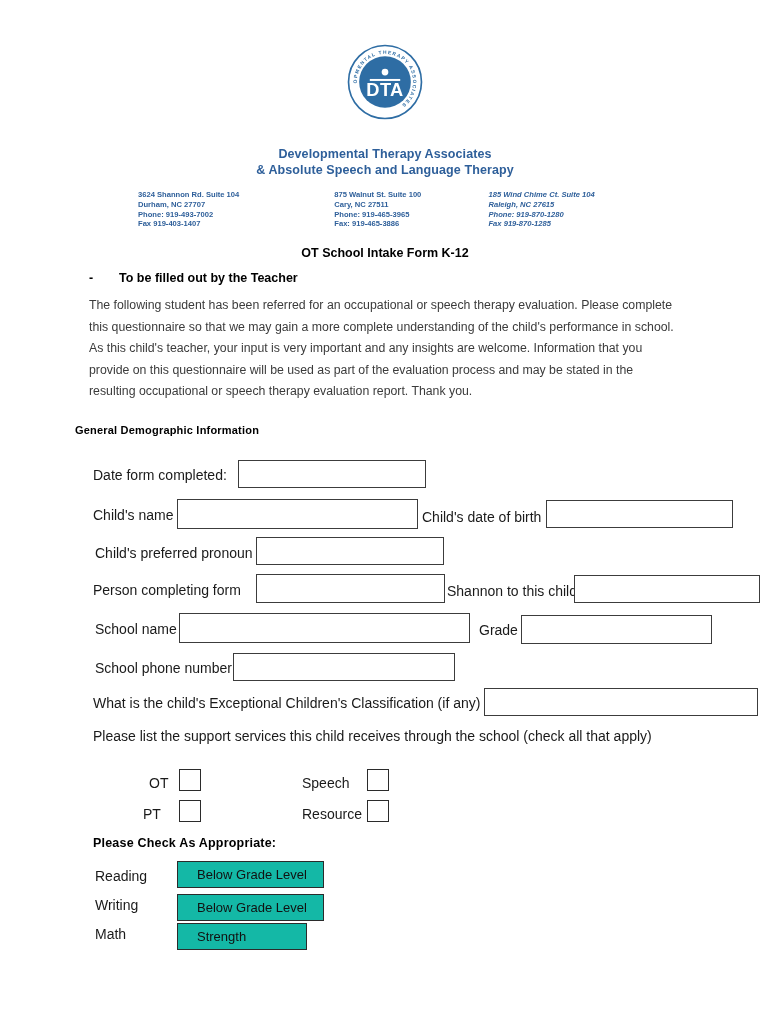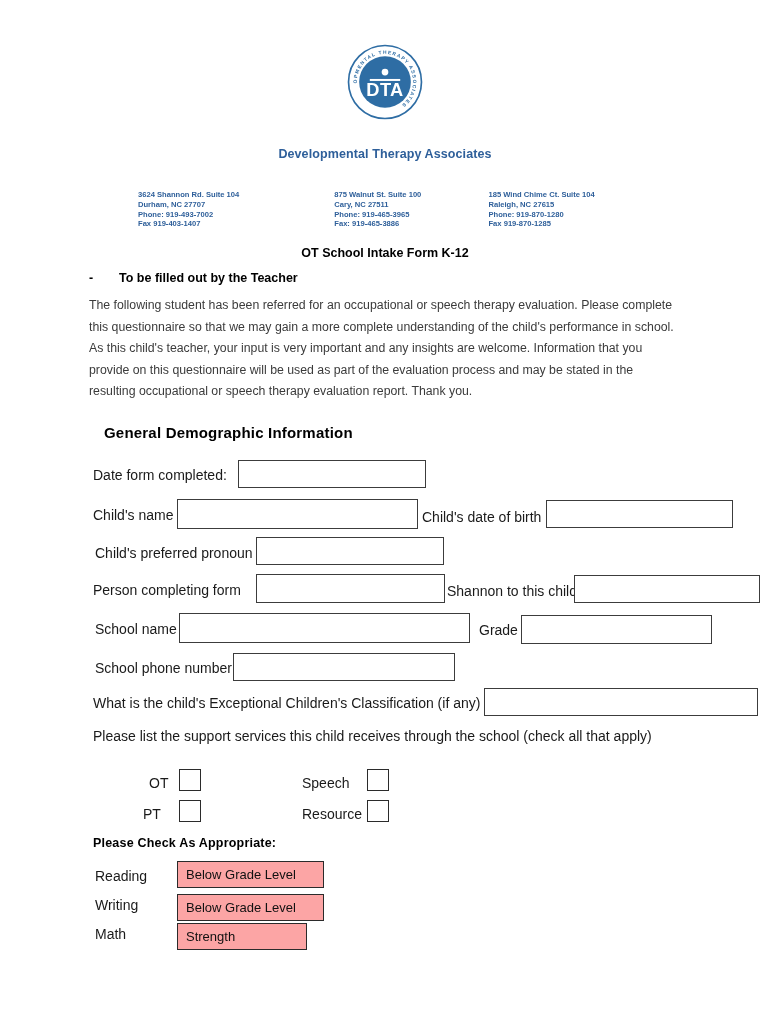--- a/index.html
+++ b/index.html
@@ -65,21 +65,21 @@
   .addr-col {
     color: #2e5f9a;
     font-size: 7.6px;
     line-height: 9.8px;
     font-weight: 700;
     font-family: "Liberation Sans", sans-serif;
     white-space: nowrap;
   }
   .addr-col.c1 { width: 210px; }
   .addr-col.c2 { width: 165px; }
-  .addr-col.c3 { width: 160px; }
+  .addr-col.c3 { width: 160px; font-style: italic; }
 
   
   .form-title {
     position: absolute;
     left: 0;
     right: 0;
     top: 246px;
     text-align: center;
     font-size: 12.5px;
     font-weight: 700;
@@ -108,23 +108,23 @@
     width: 588px;
     font-size: 12.3px;
     line-height: 21.5px;
     color: #3b3b3b;
     text-align: left;
   }
 
   
   .section-heading {
     position: absolute;
-    left: 104px;
+    left: 75px;
     top: 424px;
-    font-size: 15px;
+    font-size: 11px;
     font-weight: 700;
     color: #000;
     letter-spacing: 0.2px;
   }
 
   
   .fld-label {
     position: absolute;
     font-size: 14px;
     color: #1a1a1a;
@@ -142,24 +142,24 @@
     position: absolute;
     border: 1.6px solid #2b2b2b;
     background: #fff;
     box-sizing: border-box;
   }
 
   .choice-box {
     position: absolute;
     border: 1.6px solid #2b2b2b;
     box-sizing: border-box;
-    background: #fca5a5;
+    background: #14b8a6;
     display: flex;
     align-items: center;
-    padding-left: 8px;
+    padding-left: 19px;
     font-size: 13px;
     color: #111;
   }
 
   .sub-heading {
     position: absolute;
     font-size: 12.5px;
     font-weight: 700;
     color: #000;
     letter-spacing: 0.2px;
@@ -184,20 +184,21 @@
         </text>
         <circle cx="50" cy="37" r="4.4" fill="#ffffff"></circle>
         <rect x="30" y="46" width="40" height="2.6" fill="#ffffff"></rect>
         <text x="50" y="68" text-anchor="middle" font-family="'Liberation Sans', sans-serif" font-size="24" font-weight="bold" fill="#ffffff" letter-spacing="0.5">DTA</text>
       </svg>
     </div>
   </div>
 
   <div class="practice-name">
     <div>Developmental Therapy Associates</div>
+    <div>&amp; Absolute Speech and Language Therapy</div>
   </div>
 
   <div class="addresses">
     <div class="addr-col c1">
       <div>3624 Shannon Rd. Suite 104</div>
       <div>Durham, NC 27707</div>
       <div>Phone: 919-493-7002</div>
       <div>Fax 919-403-1407</div>
     </div>
     <div class="addr-col c2">

